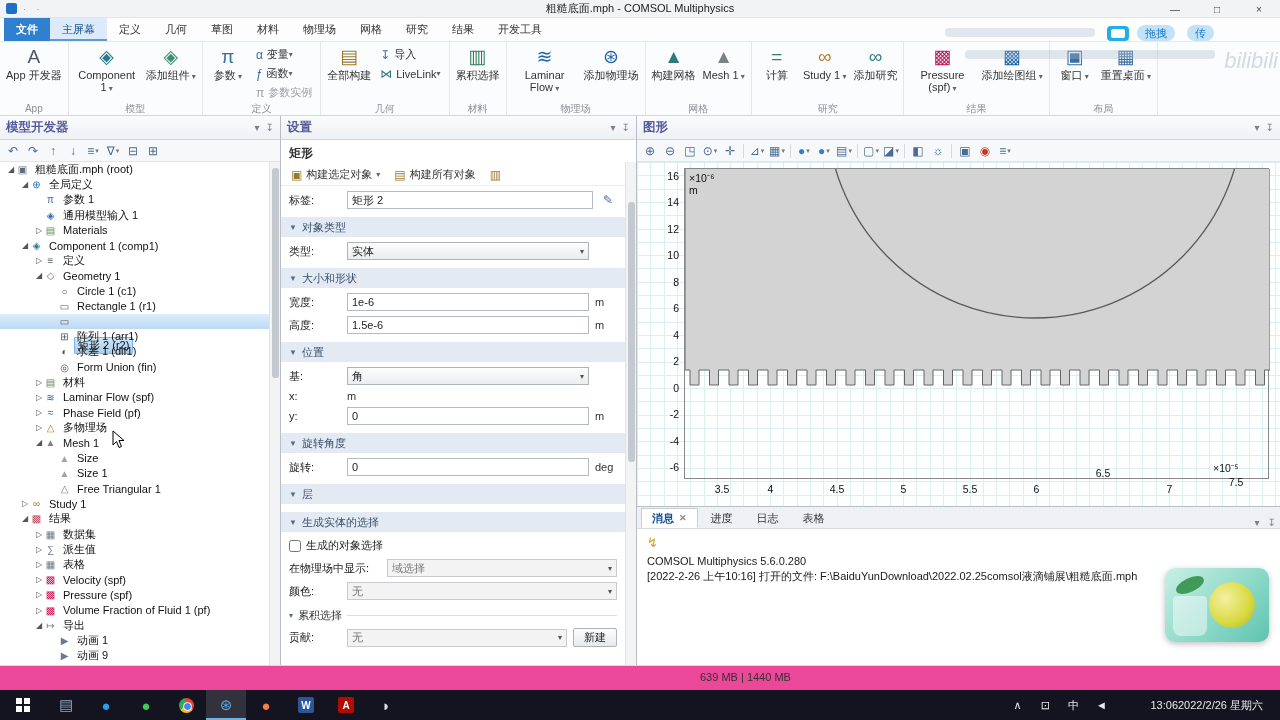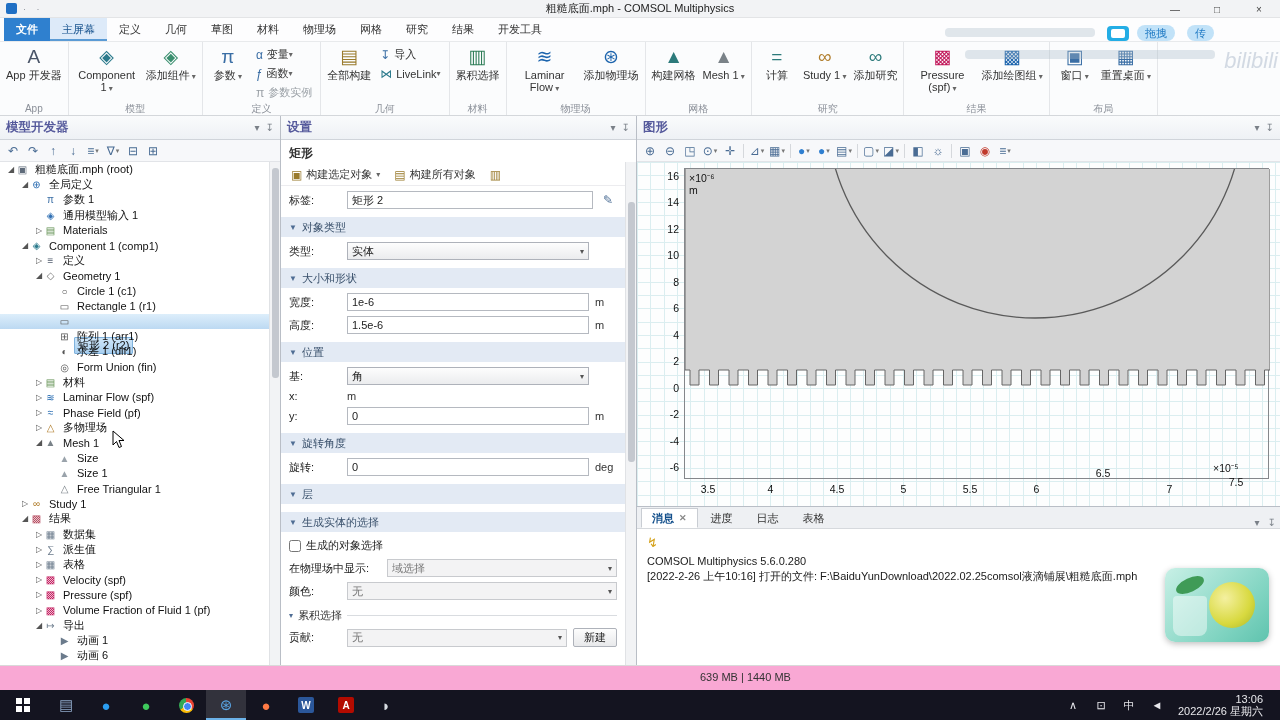--- a/index.html
+++ b/index.html
@@ -97,36 +97,36 @@
   .mtabs{height:22px;background:#eef0f3;border-bottom:1px solid #d6d9dd;display:flex;align-items:flex-end;padding:0 4px;gap:2px;}
   .mtab{height:20px;display:flex;align-items:center;gap:5px;padding:0 10px;color:#333;border:1px solid transparent;}
   .mtab.active{background:#fff;border:1px solid #c9cdd3;border-bottom-color:#fff;color:#14508c;font-weight:bold;}
   .mtab .x{color:#888;font-size:9px;}
   .mtabicons{margin-left:auto;display:flex;gap:8px;color:#7a8088;font-size:10px;align-items:center;}
   .mcontent{position:absolute;left:0;top:22px;right:0;bottom:0;background:#fff;padding:4px 10px;color:#1a1a1a;}
   .mflash{color:#d4a017;font-size:13px;margin:2px 0 4px;}
   .mline{line-height:15px;}
 
   
-  .statusbar{position:absolute;left:0;top:665px;width:1280px;height:25px;background:#f9a8d4;border-top:1px solid #d9d9d9;}
+  .statusbar{position:absolute;left:0;top:665px;width:1280px;height:25px;background:#ec4899;border-top:1px solid #d9d9d9;}
   .statusbar .mem{position:absolute;left:700px;top:5px;color:#333;}
 
   
   .taskbar{position:absolute;left:0;top:690px;width:1280px;height:30px;background:#141420;display:flex;align-items:stretch;color:#e8e8ec;}
   .tb-start{width:46px;display:flex;align-items:center;justify-content:center;}
   .winlogo{width:6px;height:6px;background:#fff;box-shadow:8px 0 #fff,0 8px #fff,8px 8px #fff;margin:-8px 8px 0 0;}
   .tb-app{width:40px;display:flex;align-items:center;justify-content:center;position:relative;}
   .tb-app.active{background:rgba(255,255,255,.13);box-shadow:inset 0 -2px 0 #6cb2e8;}
   .tb-app .g{font-size:15px;}
   .chrome-ball{width:15px;height:15px;border-radius:50%;background:conic-gradient(#ea4335 0 33%,#fbbc05 33% 66%,#34a853 66% 100%);position:relative;}
   .chrome-ball::after{content:"";position:absolute;left:4px;top:4px;width:7px;height:7px;border-radius:50%;background:#4285f4;border:1.5px solid #fff;}
   .sqicon{width:16px;height:16px;border-radius:2px;display:flex;align-items:center;justify-content:center;font-weight:bold;font-size:10px;color:#fff;}
   .tb-tray{margin-left:auto;display:flex;align-items:center;gap:2px;}
   .tray-ic{width:26px;height:30px;display:flex;align-items:center;justify-content:center;font-size:11px;color:#e8e8ec;}
-  .tb-clock{padding:0 10px 0 6px;display:flex;flex-direction:column;justify-content:center;text-align:right;line-height:12px;font-size:11px;}
+  .tb-clock{padding:0 10px 0 6px;display:flex;flex-direction:row;justify-content:center;text-align:right;line-height:12px;font-size:11px;margin-left:28px;}
   .tb-edge{width:5px;border-left:1px solid rgba(255,255,255,.25);}
 
   
   .watermark{position:absolute;left:945px;top:24px;width:335px;height:56px;pointer-events:none;}
   .wm-bar{position:absolute;height:9px;border-radius:4px;background:rgba(170,185,200,.35);}
   .wm-tv{position:absolute;left:162px;top:2px;width:22px;height:15px;background:#23ade5;border-radius:4px;}
   .wm-tv::after{content:"";position:absolute;left:4px;top:3px;right:4px;bottom:3px;background:#fff;border-radius:2px;}
   .wm-pill{position:absolute;top:1px;height:16px;padding:0 8px;border-radius:9px;background:rgba(190,224,248,.95);color:#1f7ac4;display:flex;align-items:center;font-size:11px;}
   .wm-brand{position:absolute;right:2px;top:24px;font-size:22px;font-weight:normal;color:rgba(160,175,195,.45);font-style:italic;}
 
@@ -494,21 +494,21 @@
             <span class="tlabel">导出</span>
           </div>
           <div class="trow" style="padding-left: 48px;">
             <span class="tarrow"></span>
             <span class="ticn" style="color: rgb(107, 123, 140);">▶</span>
             <span class="tlabel">动画 1</span>
           </div>
           <div class="trow" style="padding-left: 48px;">
             <span class="tarrow"></span>
             <span class="ticn" style="color: rgb(107, 123, 140);">▶</span>
-            <span class="tlabel">动画 6</span>
+            <span class="tlabel">动画 9</span>
           </div>
         </div>
       <div class="vscroll">
         <div class="vthumb" style="top:6px;height:210px;"></div>
       </div>
     </div>
 
     <div class="panel" id="settings">
       <div class="phead">
         <div class="ptitle">设置</div>
@@ -702,21 +702,21 @@
           <div class="ytick" style="left: 10px; top: 60.92px;">12</div>
           <div class="ytick" style="left: 10px; top: 87.38px;">10</div>
           <div class="ytick" style="left: 10px; top: 113.84px;">8</div>
           <div class="ytick" style="left: 10px; top: 140.3px;">6</div>
           <div class="ytick" style="left: 10px; top: 166.76px;">4</div>
           <div class="ytick" style="left: 10px; top: 193.22px;">2</div>
           <div class="ytick" style="left: 10px; top: 219.68px;">0</div>
           <div class="ytick" style="left: 10px; top: 246.14px;">-2</div>
           <div class="ytick" style="left: 10px; top: 272.6px;">-4</div>
           <div class="ytick" style="left: 10px; top: 299.06px;">-6</div>
-          <div class="xtick" style="left: 54px; top: 321px;">3.5</div>
+          <div class="xtick" style="left: 68px; top: 321px;">3.5</div>
           <div class="xtick" style="left: 116.5px; top: 321px;">4</div>
           <div class="xtick" style="left: 183px; top: 321px;">4.5</div>
           <div class="xtick" style="left: 249.5px; top: 321px;">5</div>
           <div class="xtick" style="left: 316px; top: 321px;">5.5</div>
           <div class="xtick" style="left: 382.5px; top: 321px;">6</div>
           <div class="xtick" style="left: 449px; top: 305px;">6.5</div>
           <div class="xtick" style="left: 515.5px; top: 321px;">7</div>
           <div class="xtick" style="left: 582px; top: 314px;">7.5</div>
         </div>
     </div>

